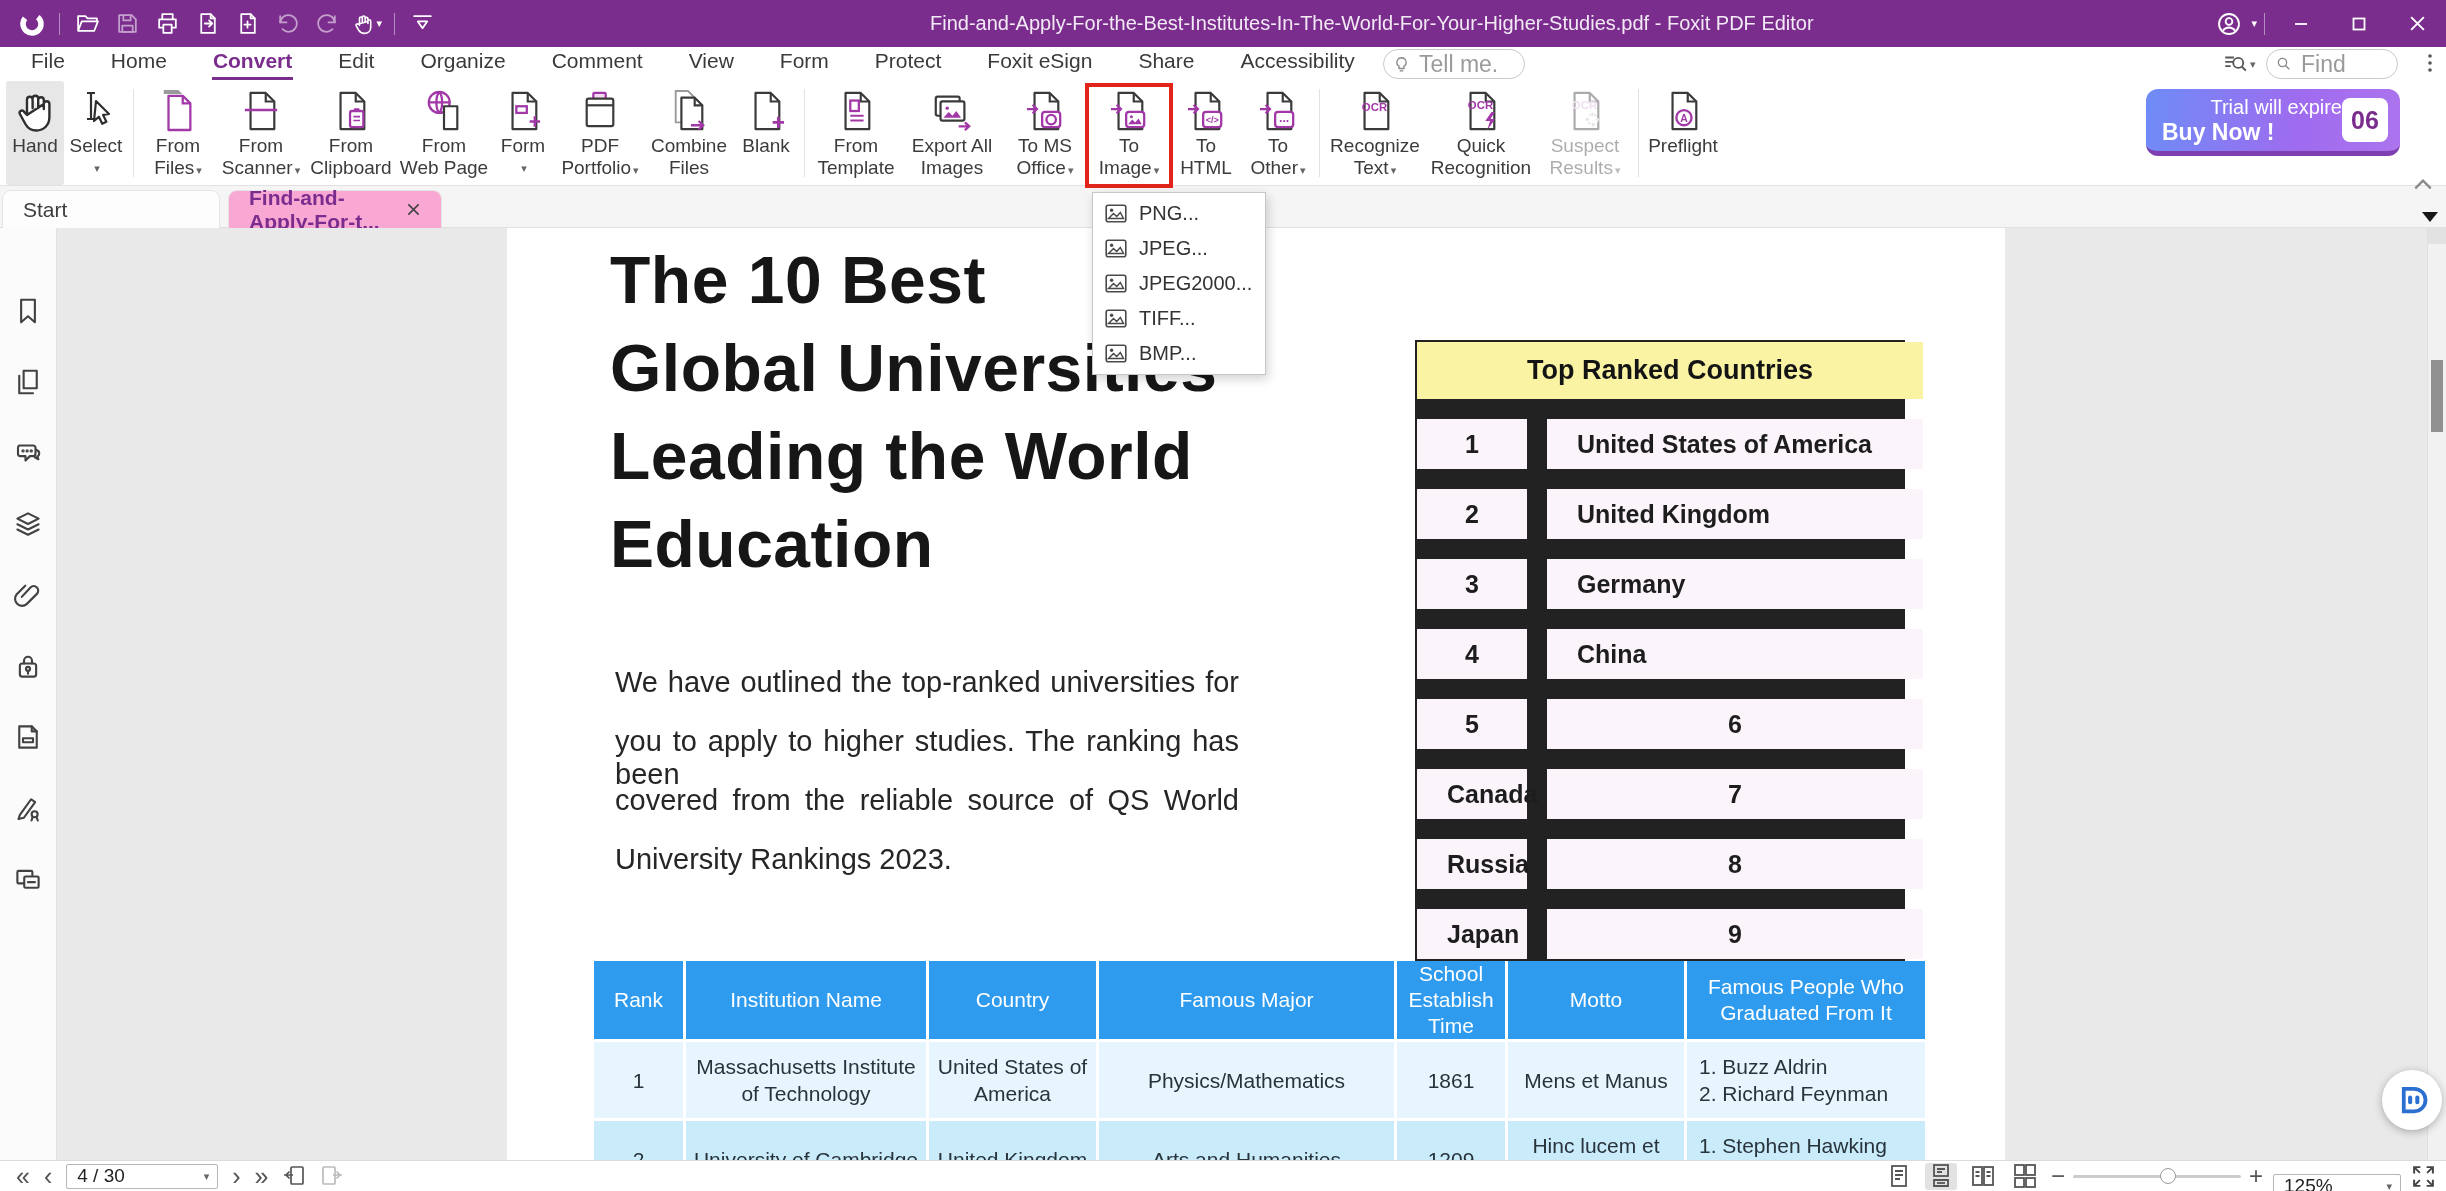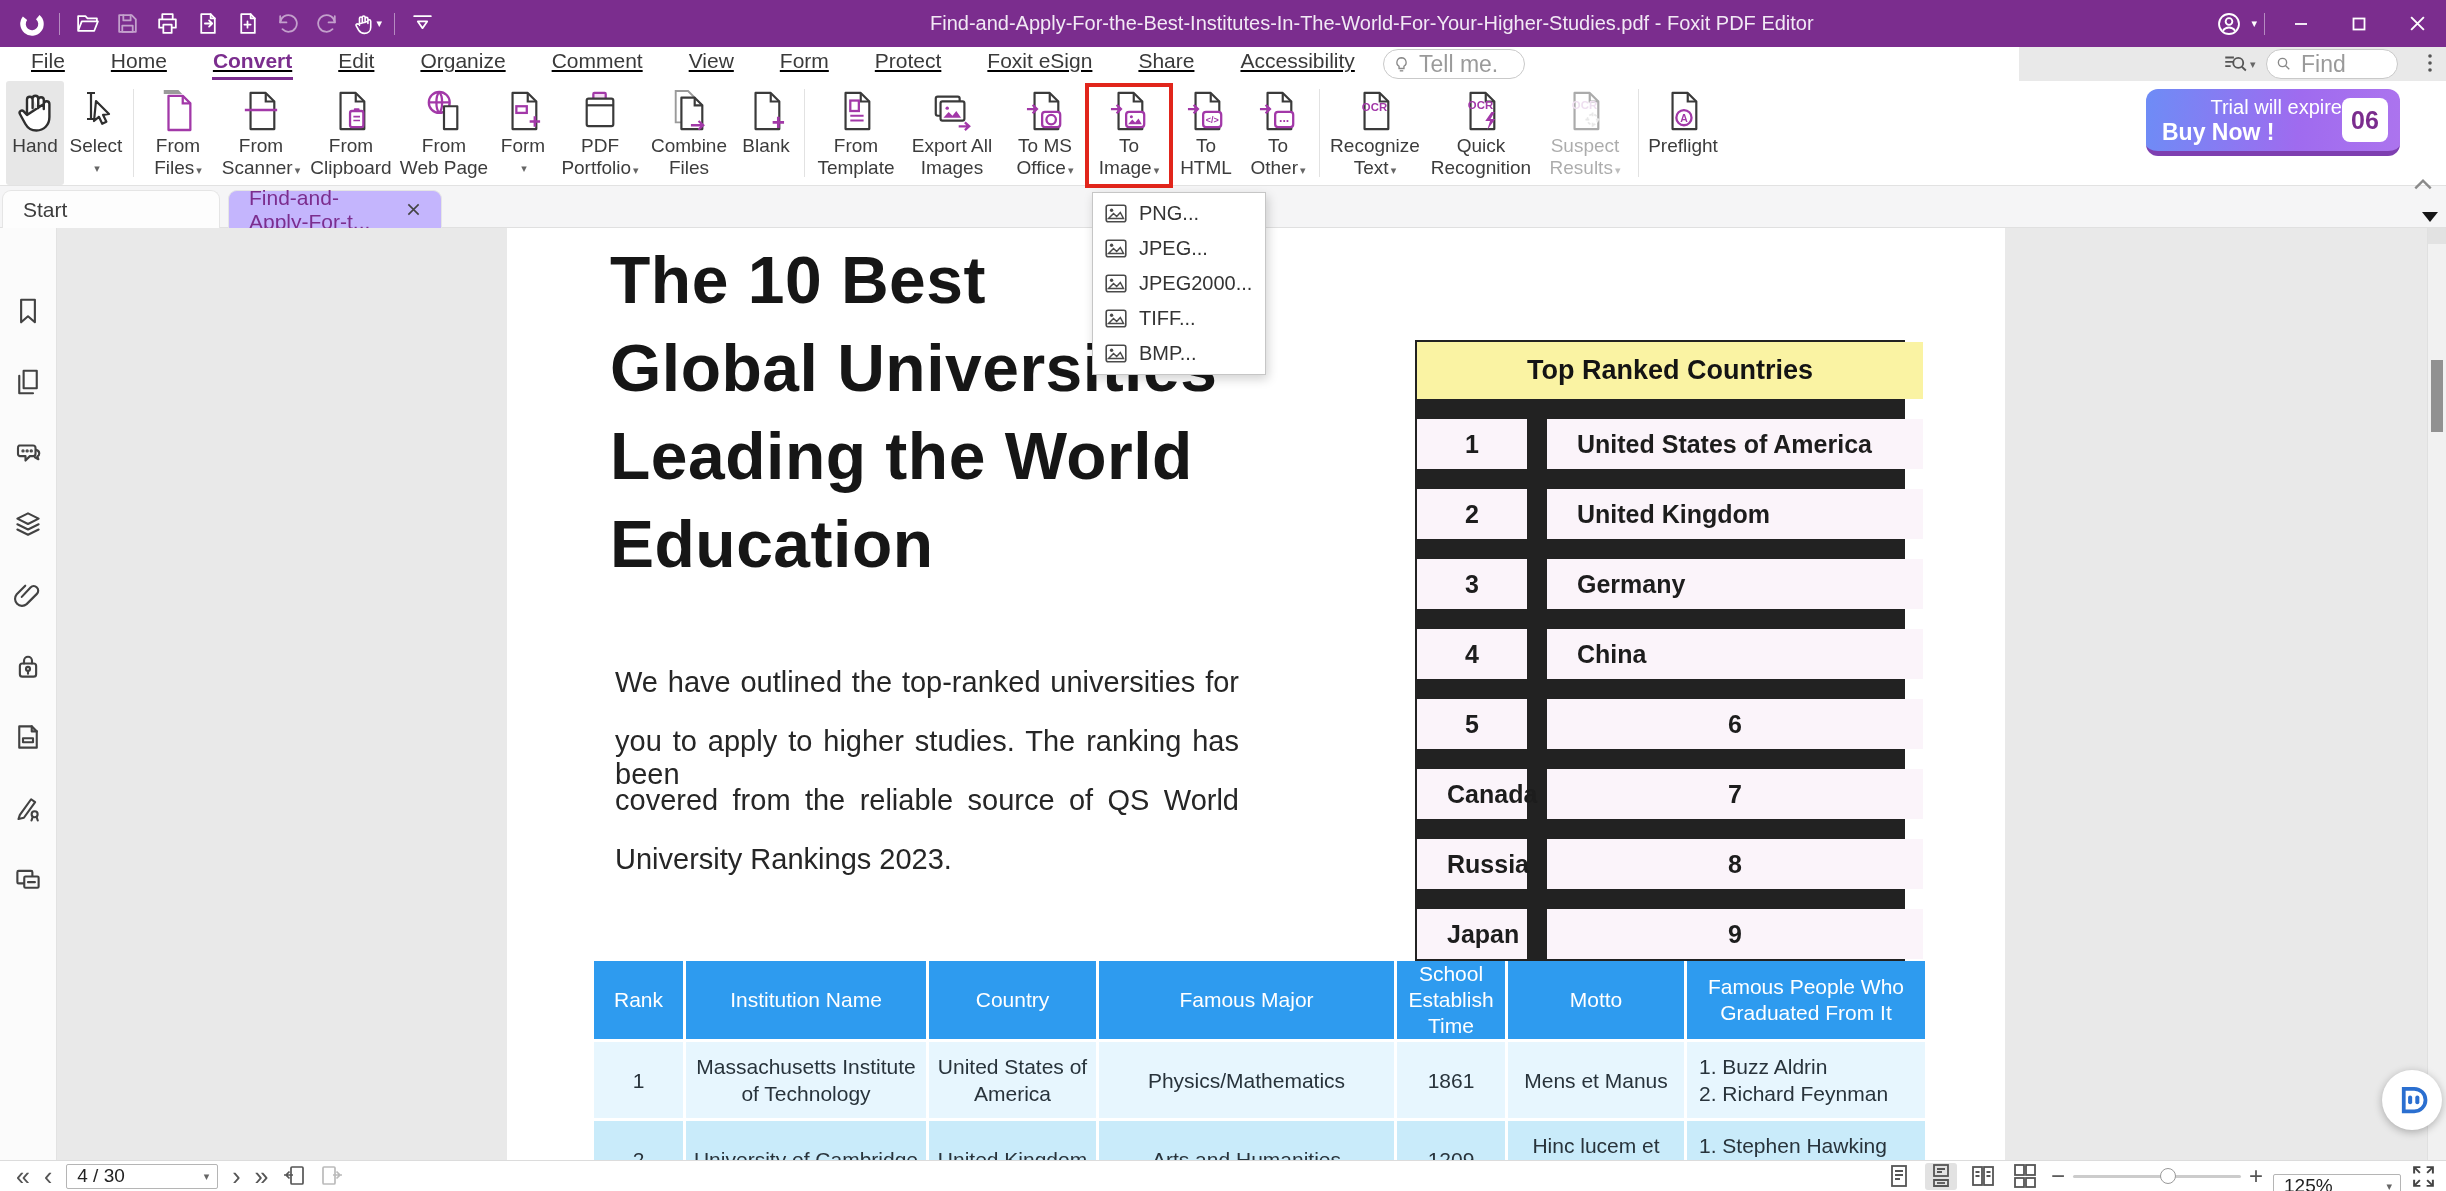--- a/index.html
+++ b/index.html
@@ -14,22 +14,22 @@
   .tb-ic.dis{opacity:.55;}
   .tb-sep{width:1px;height:22px;background:rgba(255,255,255,.45);margin:0 7px;}
   .tb-title{position:absolute;left:930px;width:800px;text-align:center;font-size:20px;color:#F2E9F5;
     white-space:nowrap;top:12px;}
   .tb-right{position:absolute;right:0;top:0;height:47px;display:flex;align-items:center;}
   .winbtn{width:58px;height:47px;display:flex;align-items:center;justify-content:center;}
   .car{font-size:11px;color:#fff;margin-left:2px;}
   .car.gray{color:#666;}
 
   
-  .menubar{position:absolute;top:47px;left:0;width:2019px;height:34px;background:#fff;
-    display:flex;align-items:center;text-decoration:underline;}
+  .menubar{position:absolute;top:47px;left:0;width:2446px;height:34px;background:#fff;
+    display:flex;align-items:center;}
   .menu{display:flex;align-items:center;padding-left:8px;}
   .menu-item{font-size:21px;color:#3a3a3a;padding:0 22px;height:34px;display:flex;align-items:flex-start;cursor:default;}
   .menu-item .mi-label{padding:2px 1px 4px;}
   .menu-item.active{color:#7B2D8E;font-weight:bold;}
   .menu-item.active .mi-label{border-bottom:3px solid #7B2D8E;}
   .tellme{position:absolute;left:1383px;top:2px;width:132px;height:28px;border:1.5px solid #C9C9C9;
     border-radius:15px;display:flex;align-items:center;padding-left:8px;background:#fff;}
   .tellme input,.findbox input{border:none;outline:none;background:transparent;font-size:23px;
     color:#7f1d1d;width:80px;font-family:"Liberation Sans",sans-serif;}
   .tellme input::placeholder,.findbox input::placeholder{color:#9a9a9a;}
@@ -63,21 +63,21 @@
   .dropdown{position:absolute;top:192px;width:172px;background:#fff;border:1px solid #C6C6C6;
     box-shadow:2px 4px 10px rgba(0,0,0,.18);z-index:50;padding:3px 0;}
   .dd-item{height:35px;display:flex;align-items:center;gap:12px;padding-left:12px;font-size:20px;color:#333;}
 
   
   .tabbar{position:absolute;top:186px;left:0;width:2446px;height:42px;background:#F5F5F6;
     border-bottom:1px solid #E0E0E0;box-sizing:border-box;}
   .tab{position:absolute;top:4px;height:38px;background:#FDFDFD;border:1px solid #E5E5E5;border-bottom:none;
     border-radius:9px 9px 0 0;display:flex;align-items:center;font-size:21px;color:#3d3d3d;
     padding:0 20px;box-sizing:border-box;}
-  .tab.active{color:#7B2D8E;font-weight:normal;background:#c4b5fd;}
+  .tab.active{color:#7B2D8E;font-weight:bold;background:#f9a8d4;}
   .tabclose{margin-left:14px;display:flex;}
   .tab-overflow{position:absolute;right:8px;top:26px;width:0;height:0;
     border-left:8px solid transparent;border-right:8px solid transparent;border-top:10px solid #161616;}
 
   
   .sidebar{position:absolute;top:228px;left:0;width:57px;height:932px;background:#FBFBFB;
     border-right:1px solid #E2E2E2;box-sizing:border-box;display:flex;flex-direction:column;
     align-items:center;padding-top:68px;gap:41px;}
   .sb-icon{width:30px;height:30px;display:flex;align-items:center;justify-content:center;}
   .panel-handle{position:absolute;left:58px;top:706px;width:0;height:0;

